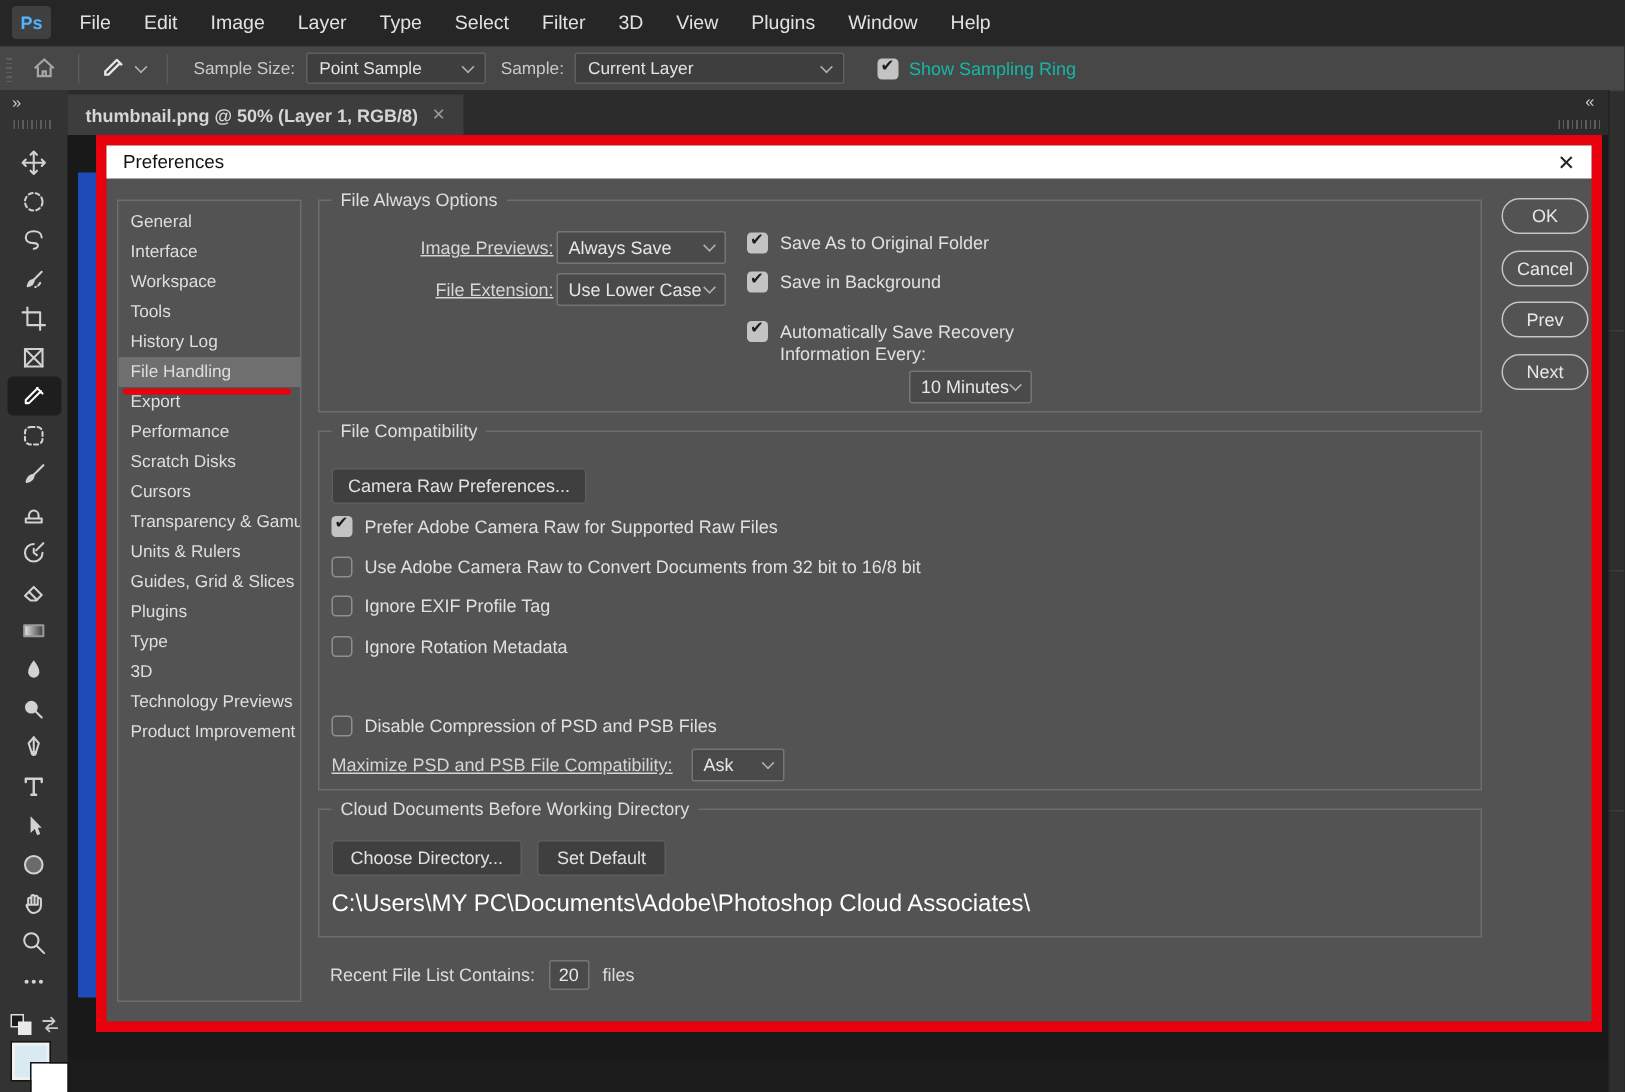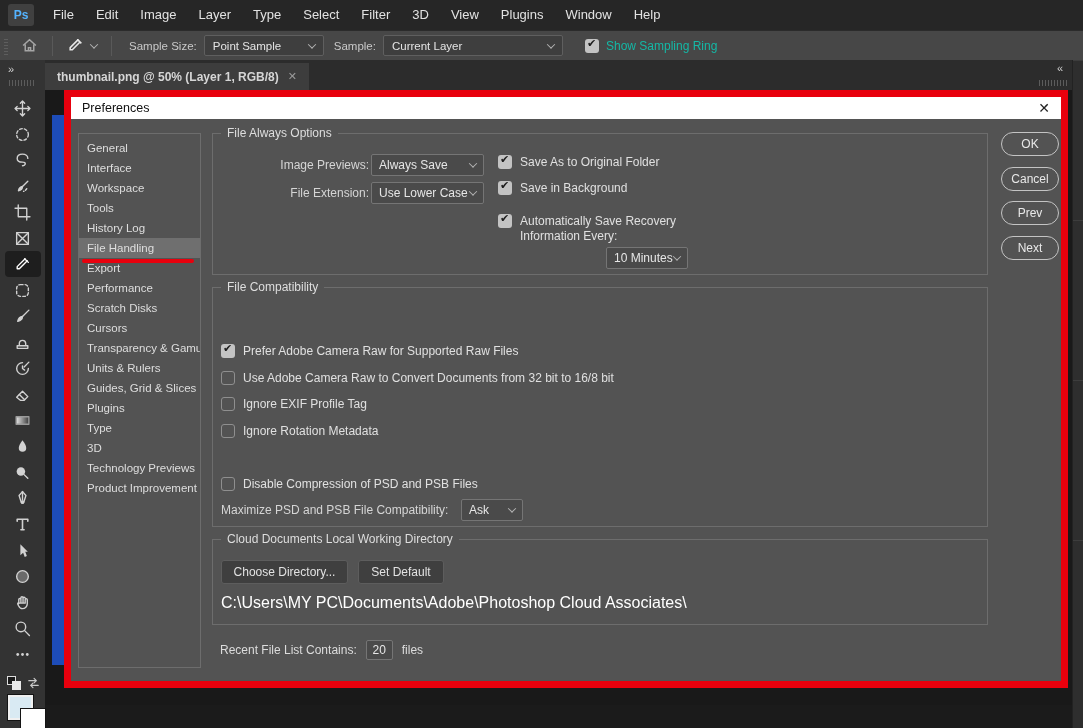--- a/index.html
+++ b/index.html
@@ -95,21 +95,21 @@
   .red-underline { position:absolute; left:3px; top:125px; width:112px; height:4px;
                    background:#e8000d; border-radius:2px; }
 
   .group { position:absolute; left:141px; width:776px; border:1px solid #6d6d6d; }
   .group-title { position:absolute; top:-8px; left:8px; background:#535353; padding:0 6px;
                  color:#dedede; font-size:12px; white-space:nowrap; }
   .g1 { top:14px; height:142px; }
   .g2 { top:168px; height:240px; }
   .g3 { top:420px; height:86px; }
 
-  .fld-label { position:absolute; text-align:right; color:#d5d5d5; }
+  .fld-label { position:absolute; text-align:right; color:#d5d5d5;text-decoration:underline; }
   .dd2 { position:absolute; height:22px; background:#4a4a4a; border:1px solid #757575; border-radius:2px;
          display:flex; align-items:center; padding:0 7px; color:#e6e6e6; font-size:12px; }
   .dd2 .chev { margin-left:auto; }
   .cbrow { position:absolute; display:flex; align-items:flex-start; gap:8px; }
   .cbrow .lbl { color:#e0e0e0; font-size:12px; line-height:15px; }
   .btn { position:absolute; height:24px; background:#3f3f3f; border:1px solid #5d5d5d; border-radius:3px;
          color:#e2e2e2; font-size:12px; display:flex; align-items:center; justify-content:center; }
   .path-text { position:absolute; color:#ffffff; font-size:16px; white-space:nowrap; }
 
   .recent-row { position:absolute; left:149px; top:521px; display:flex; align-items:center; }
@@ -395,20 +395,21 @@
           <span class="lbl" style="max-width:180px">Automatically Save Recovery Information Every:</span>
         </div>
         <div class="dd2" style="left:393px;top:113px;width:82px">
           <span>10 Minutes</span>
           <span class="chev"></span>
         </div>
       </div>
 
       <div class="group g2">
         <span class="group-title">File Compatibility</span>
+        <div class="btn" style="left:8px;top:24px;width:170px">Camera Raw Preferences...</div>
         <div class="cbrow" style="left:8px;top:56px">
           <span class="cb checked"></span>
           <span class="lbl">Prefer Adobe Camera Raw for Supported Raw Files</span>
         </div>
         <div class="cbrow" style="left:8px;top:83px">
           <span class="cb un"></span>
           <span class="lbl">Use Adobe Camera Raw to Convert Documents from 32 bit to 16/8 bit</span>
         </div>
         <div class="cbrow" style="left:8px;top:109px">
           <span class="cb un"></span>
@@ -423,21 +424,21 @@
           <span class="lbl">Disable Compression of PSD and PSB Files</span>
         </div>
         <span class="fld-label" style="left:8px;top:215px;text-align:left">Maximize PSD and PSB File Compatibility:</span>
         <div class="dd2" style="left:248px;top:211px;width:62px">
           <span>Ask</span>
           <span class="chev"></span>
         </div>
       </div>
 
       <div class="group g3">
-        <span class="group-title">Cloud Documents Local Working Directory</span>
+        <span class="group-title">Cloud Documents Before Working Directory</span>
         <div class="btn" style="left:8px;top:20px;width:127px">Choose Directory...</div>
         <div class="btn" style="left:145px;top:20px;width:86px">Set Default</div>
         <span class="path-text" style="left:8px;top:54px">C:\Users\MY PC\Documents\Adobe\Photoshop Cloud Associates\</span>
       </div>
 
       <div class="recent-row">
         <span>Recent File List Contains:</span>
         <span class="num-box">20</span>
         <span>files</span>
       </div>

